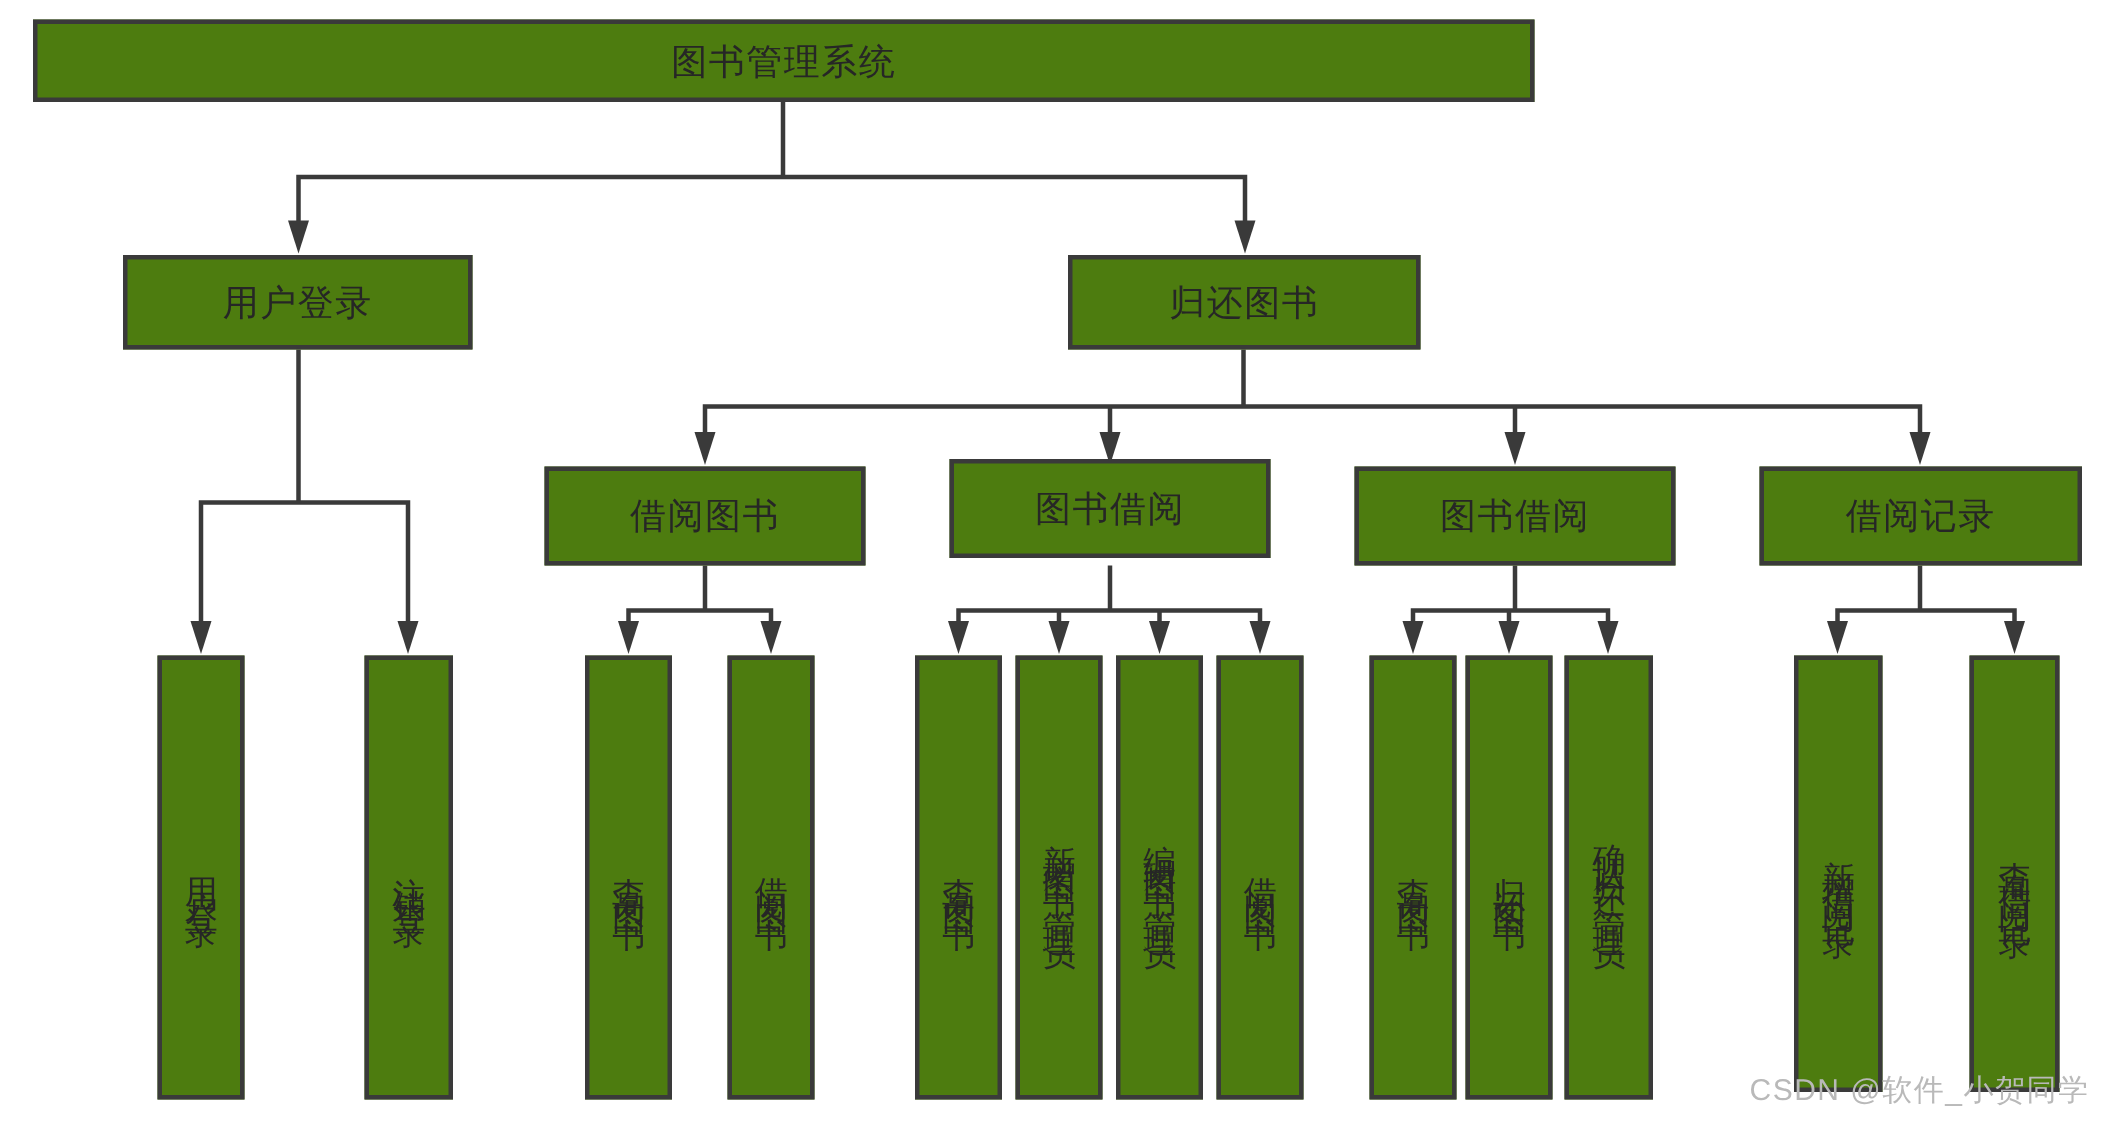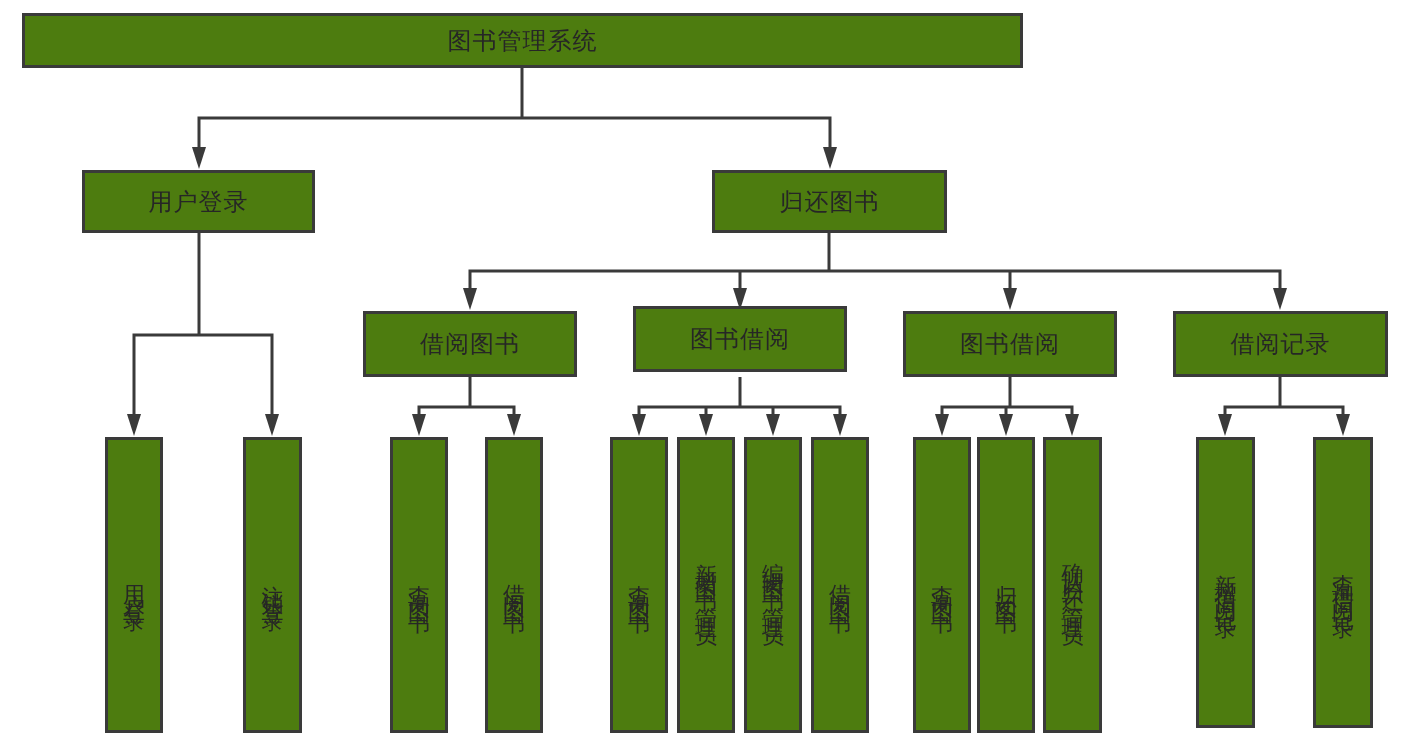--- a/index.html
+++ b/index.html
@@ -168,13 +168,14 @@
     <span class="vtext">确认归还（管理员）</span>
   </div>
 
   <div class="box vbox leaf l-5a">
     <span class="vtext">新增借阅记录</span>
   </div>
   <div class="box vbox leaf l-5b">
     <span class="vtext">查询借阅记录</span>
   </div>
 
+  <div class="watermark">CSDN @软件_小贺同学</div>
 </div>
 
 </body></html>

